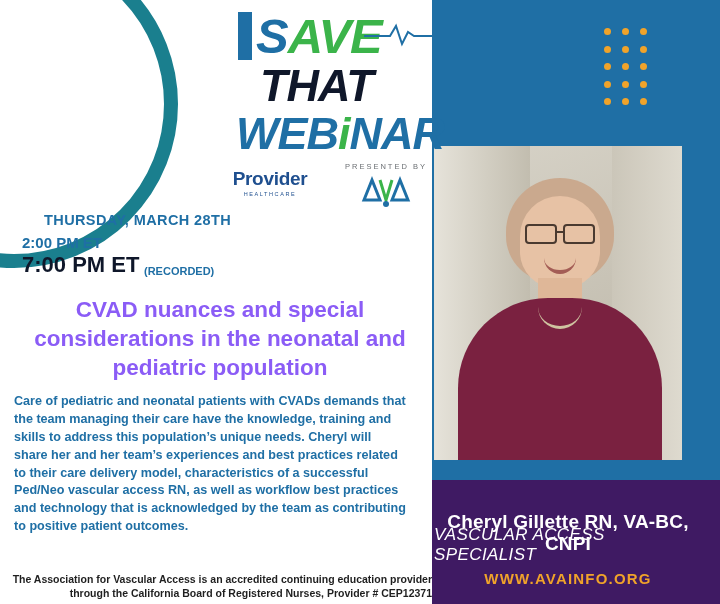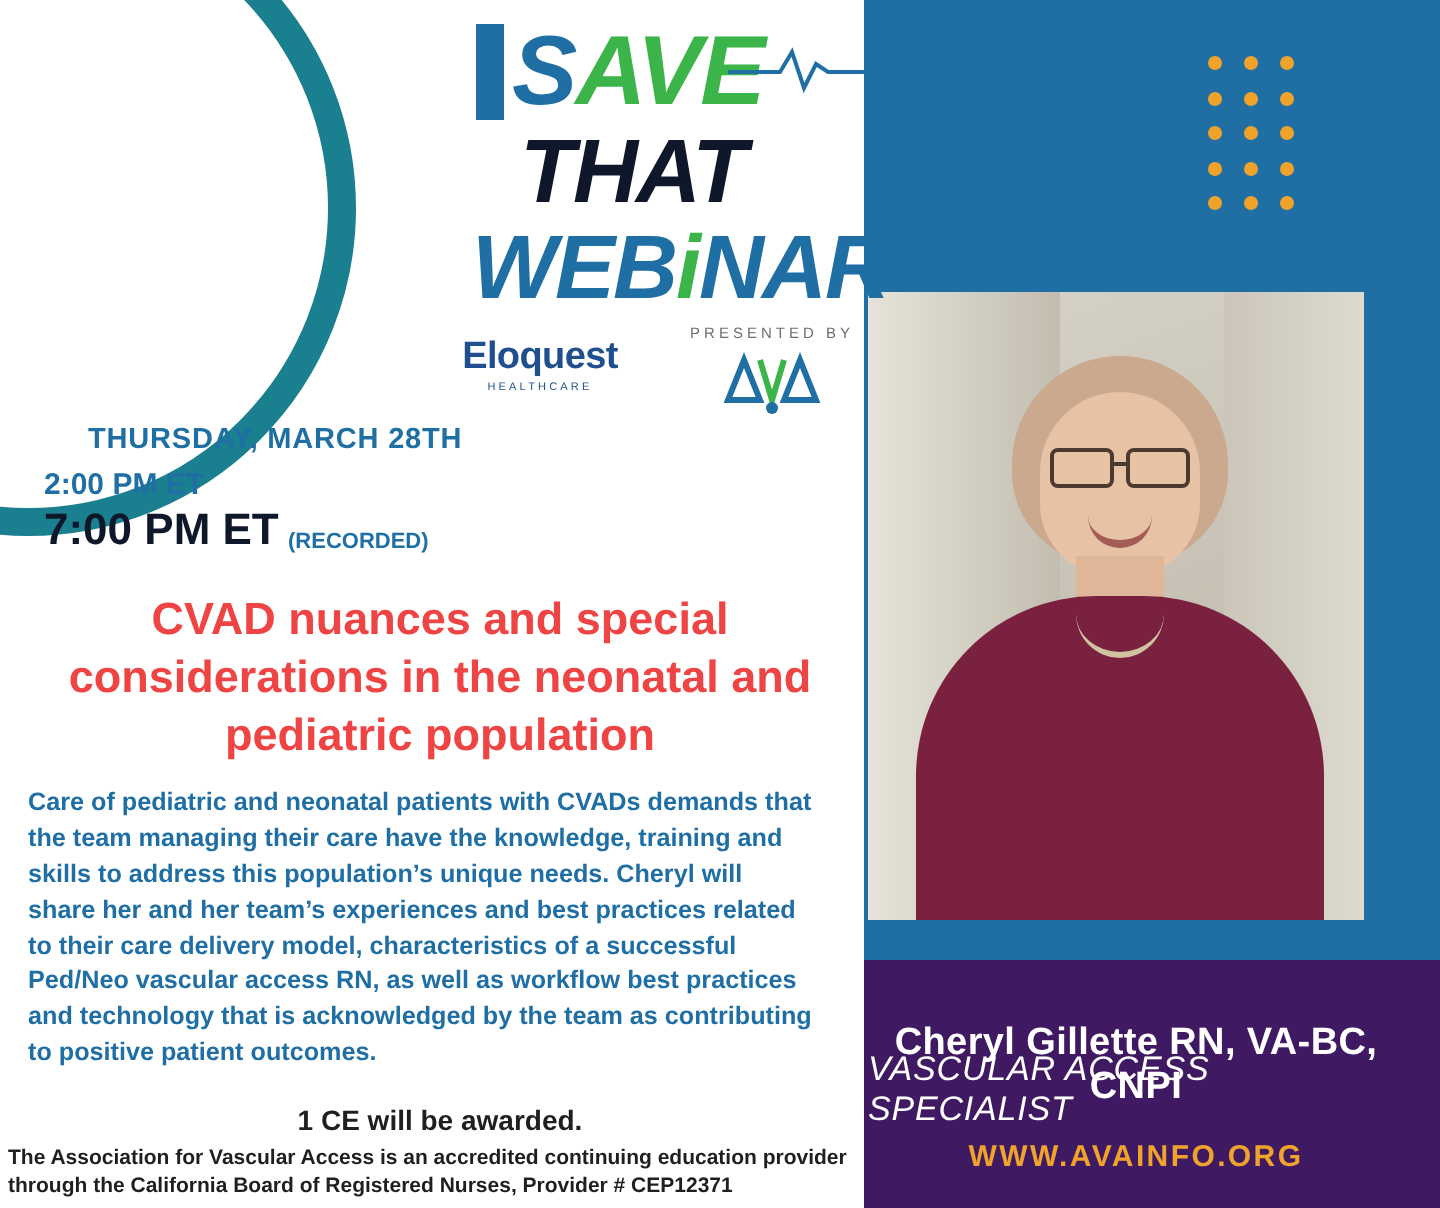--- a/index.html
+++ b/index.html
@@ -330,21 +330,21 @@
     color: #1f6fa5;
   }
   .talk-title {
     position: absolute;
     left: 14px;
     top: 296px;
     width: 412px;
     text-align: center;
     font-size: 22.5px;
     font-weight: bold;
-    color: #ef4444;
+    color: #8b5cf6;
     line-height: 1.28;
   }
   .abstract {
     position: absolute;
     left: 14px;
     top: 393px;
     width: 392px;
     font-size: 12.6px;
     font-weight: bold;
     color: #1f6fa5;
@@ -358,21 +358,21 @@
     text-align: center;
     font-size: 14px;
     font-weight: bold;
     color: #1f1f1f;
   }
   .accred {
     position: absolute;
     left: 4px;
     top: 572px;
     width: 428px;
-    text-align: left;
+    text-align: right;
     font-size: 10.5px;
     font-weight: bold;
     color: #1f1f1f;
     line-height: 1.35;
   }
 </style>
 </head>
 <body>
 
 <div class="poster">
@@ -423,21 +423,21 @@
       <div class="save-word"><span>S</span><span class="green">AVE</span></div>
       <svg class="pulse" viewBox="0 0 84 26">
         <polyline points="0,14 26,14 32,4 38,22 44,10 50,14 84,14" fill="none" stroke="#1f6fa5" stroke-width="2"></polyline>
       </svg>
     </div>
     <div class="that-word">THAT</div>
     <div class="web-word"><span>WEB</span><span class="green">i</span><span>NAR</span></div>
   </div>
 
   <div class="eloquest">
-    <div class="name">Eloquest</div>
+    <div class="name">Provider</div>
     <div class="sub">HEALTHCARE</div>
   </div>
 
   <div class="presented">
     <div class="label">PRESENTED BY</div>
     <div class="ava-logo">
       <svg viewBox="0 0 56 34" width="56" height="34">
         <path d="M6 26 L14 6 L22 26 Z" fill="none" stroke="#1f6fa5" stroke-width="3"></path>
         <path d="M22 6 L28 26 L34 6" fill="none" stroke="#3bb44a" stroke-width="3"></path>
         <path d="M34 26 L42 6 L50 26 Z" fill="none" stroke="#1f6fa5" stroke-width="3"></path>
@@ -446,20 +446,19 @@
     </div>
   </div>
 
   <div class="day">THURSDAY, MARCH 28TH</div>
   <div class="time1">2:00 PM ET</div>
   <div class="time2">7:00 PM ET</div>
   <div class="recorded">(RECORDED)</div>
 
   <div class="talk-title">CVAD nuances and special considerations in the neonatal and pediatric population</div>
   <div class="abstract">Care of pediatric and neonatal patients with CVADs demands that the team managing their care have the knowledge, training and skills to address this population’s unique needs. Cheryl will share her and her team’s experiences and best practices related to their care delivery model, characteristics of a successful Ped/Neo vascular access RN, as well as workflow best practices and technology that is acknowledged by the team as contributing to positive patient outcomes.</div>
-  <div class="ce-line">1 CE will be awarded.</div>
   <div class="accred">The Association for Vascular Access is an accredited continuing education provider through the California Board of Registered Nurses, Provider # CEP12371</div>
 
   <div class="speaker-name">Cheryl Gillette RN, VA-BC, CNPI</div>
   <div class="speaker-title">VASCULAR ACCESS SPECIALIST</div>
   <div class="website">WWW.AVAINFO.ORG</div>
 
 </div>
 
 </body></html>

